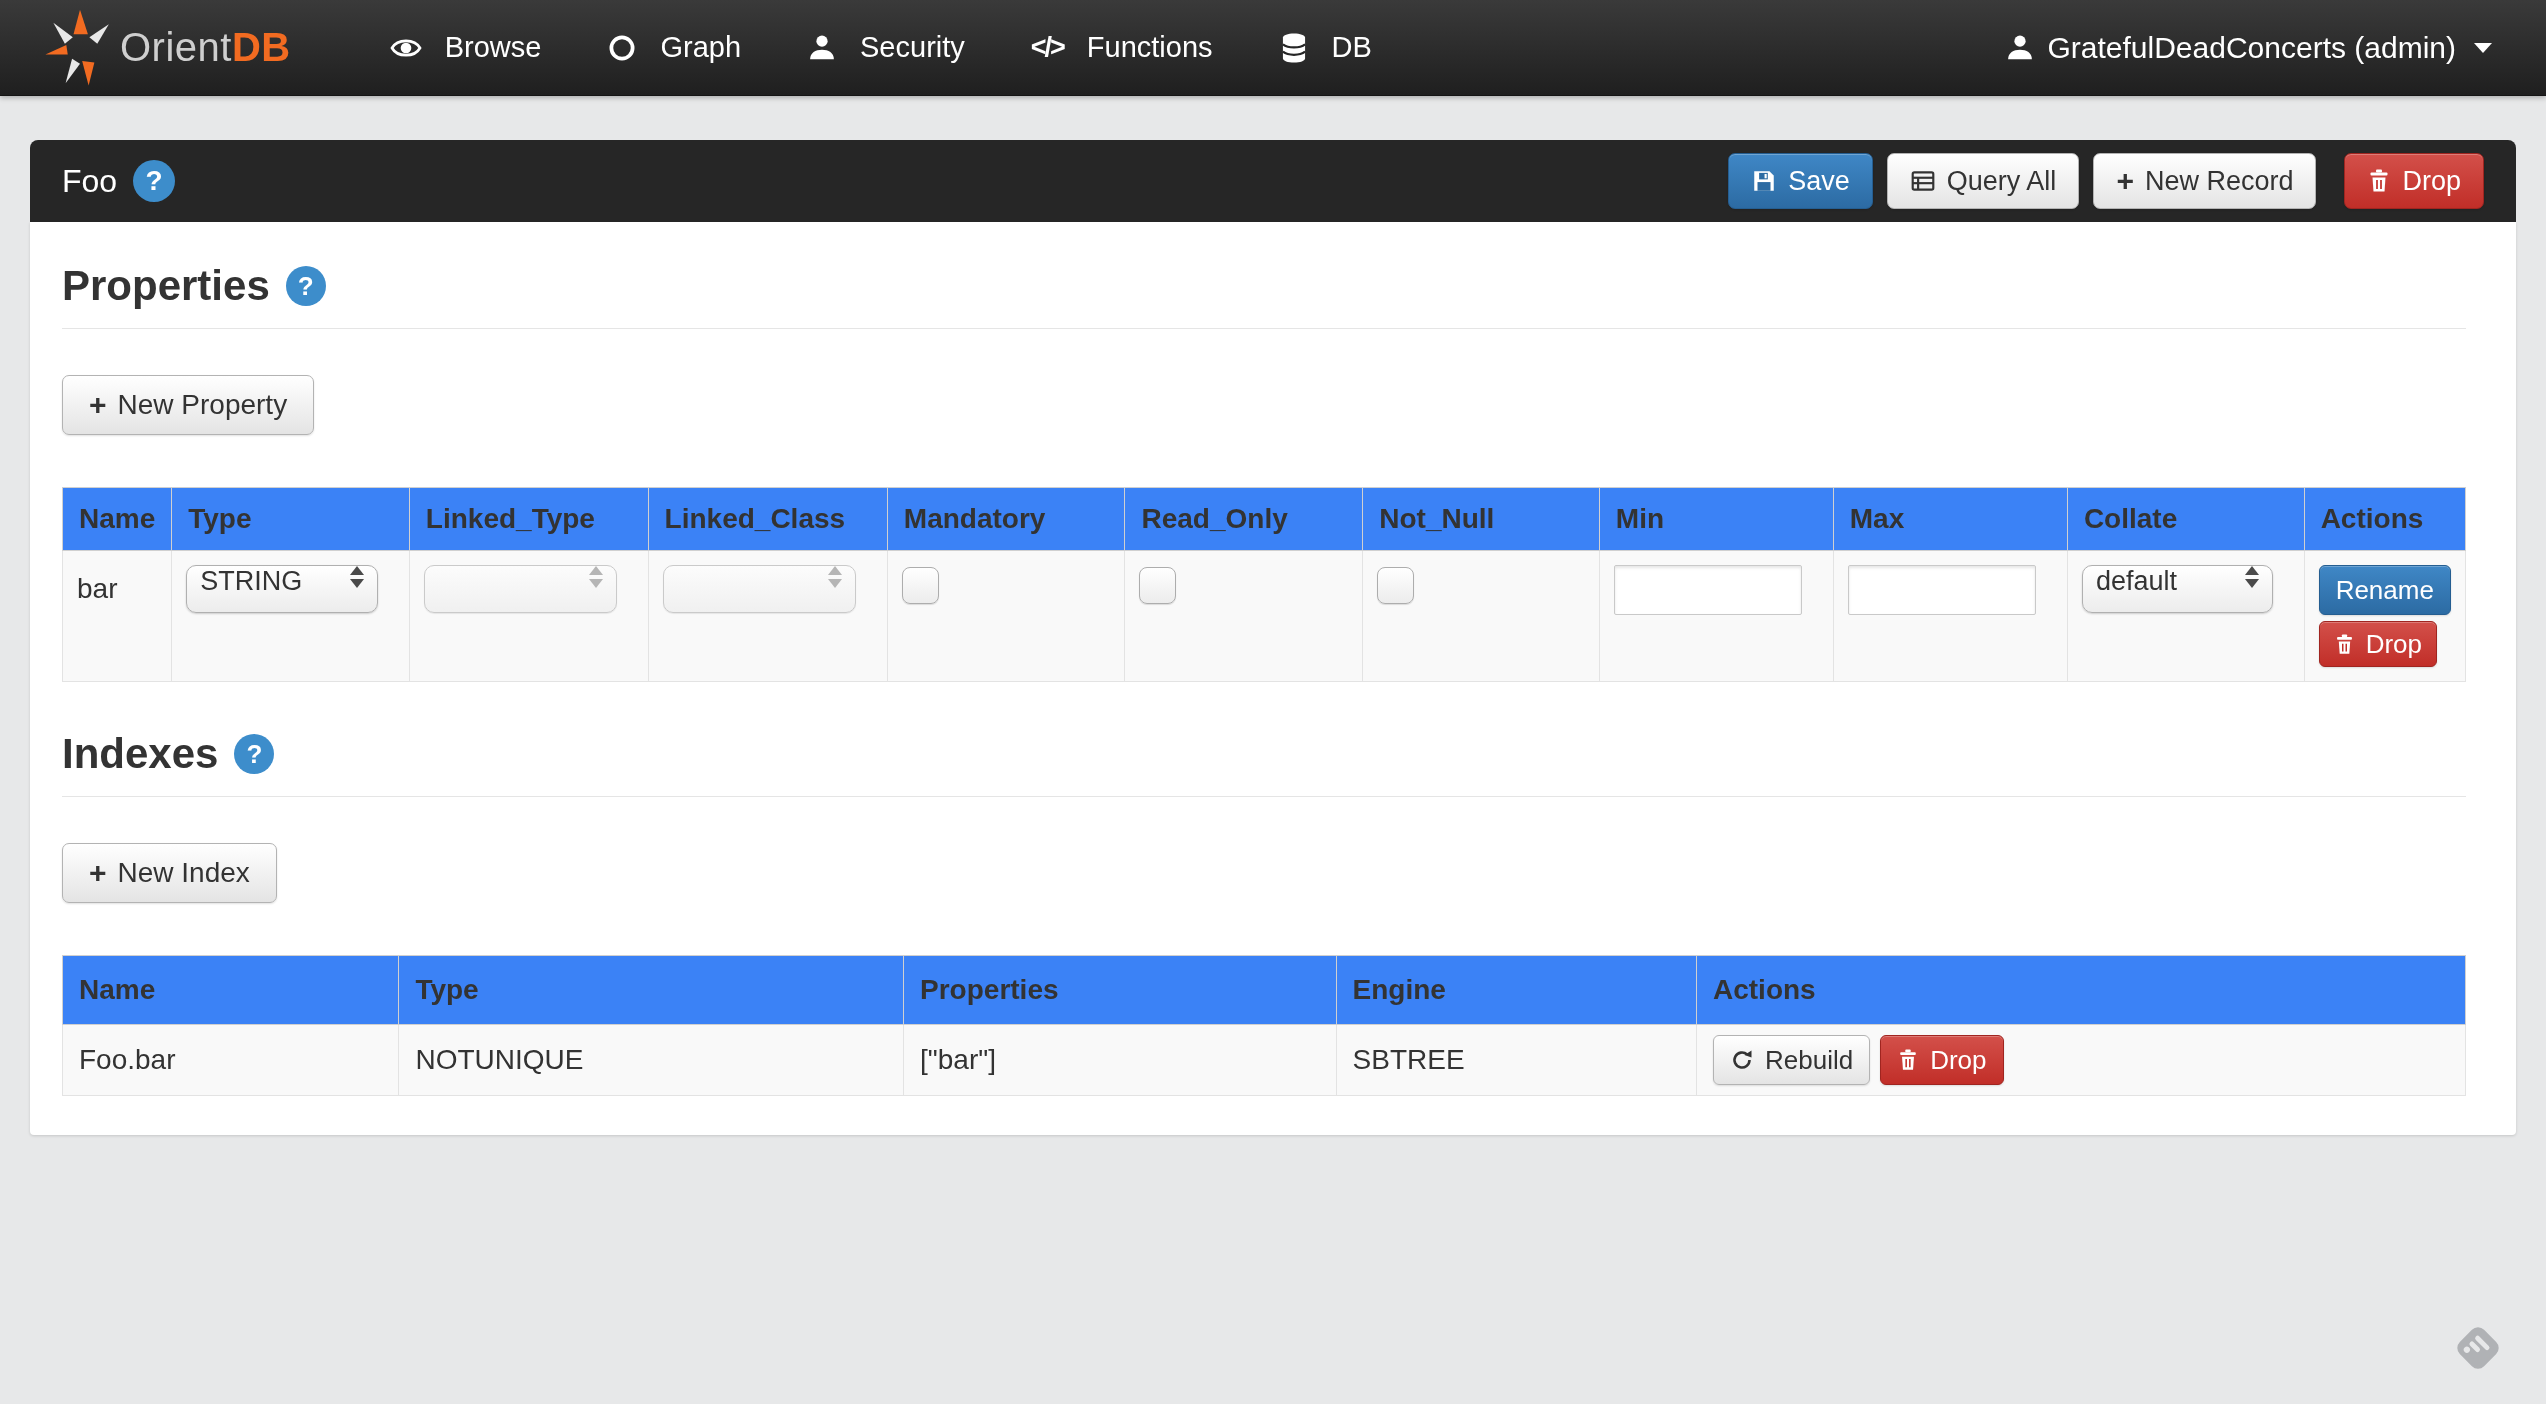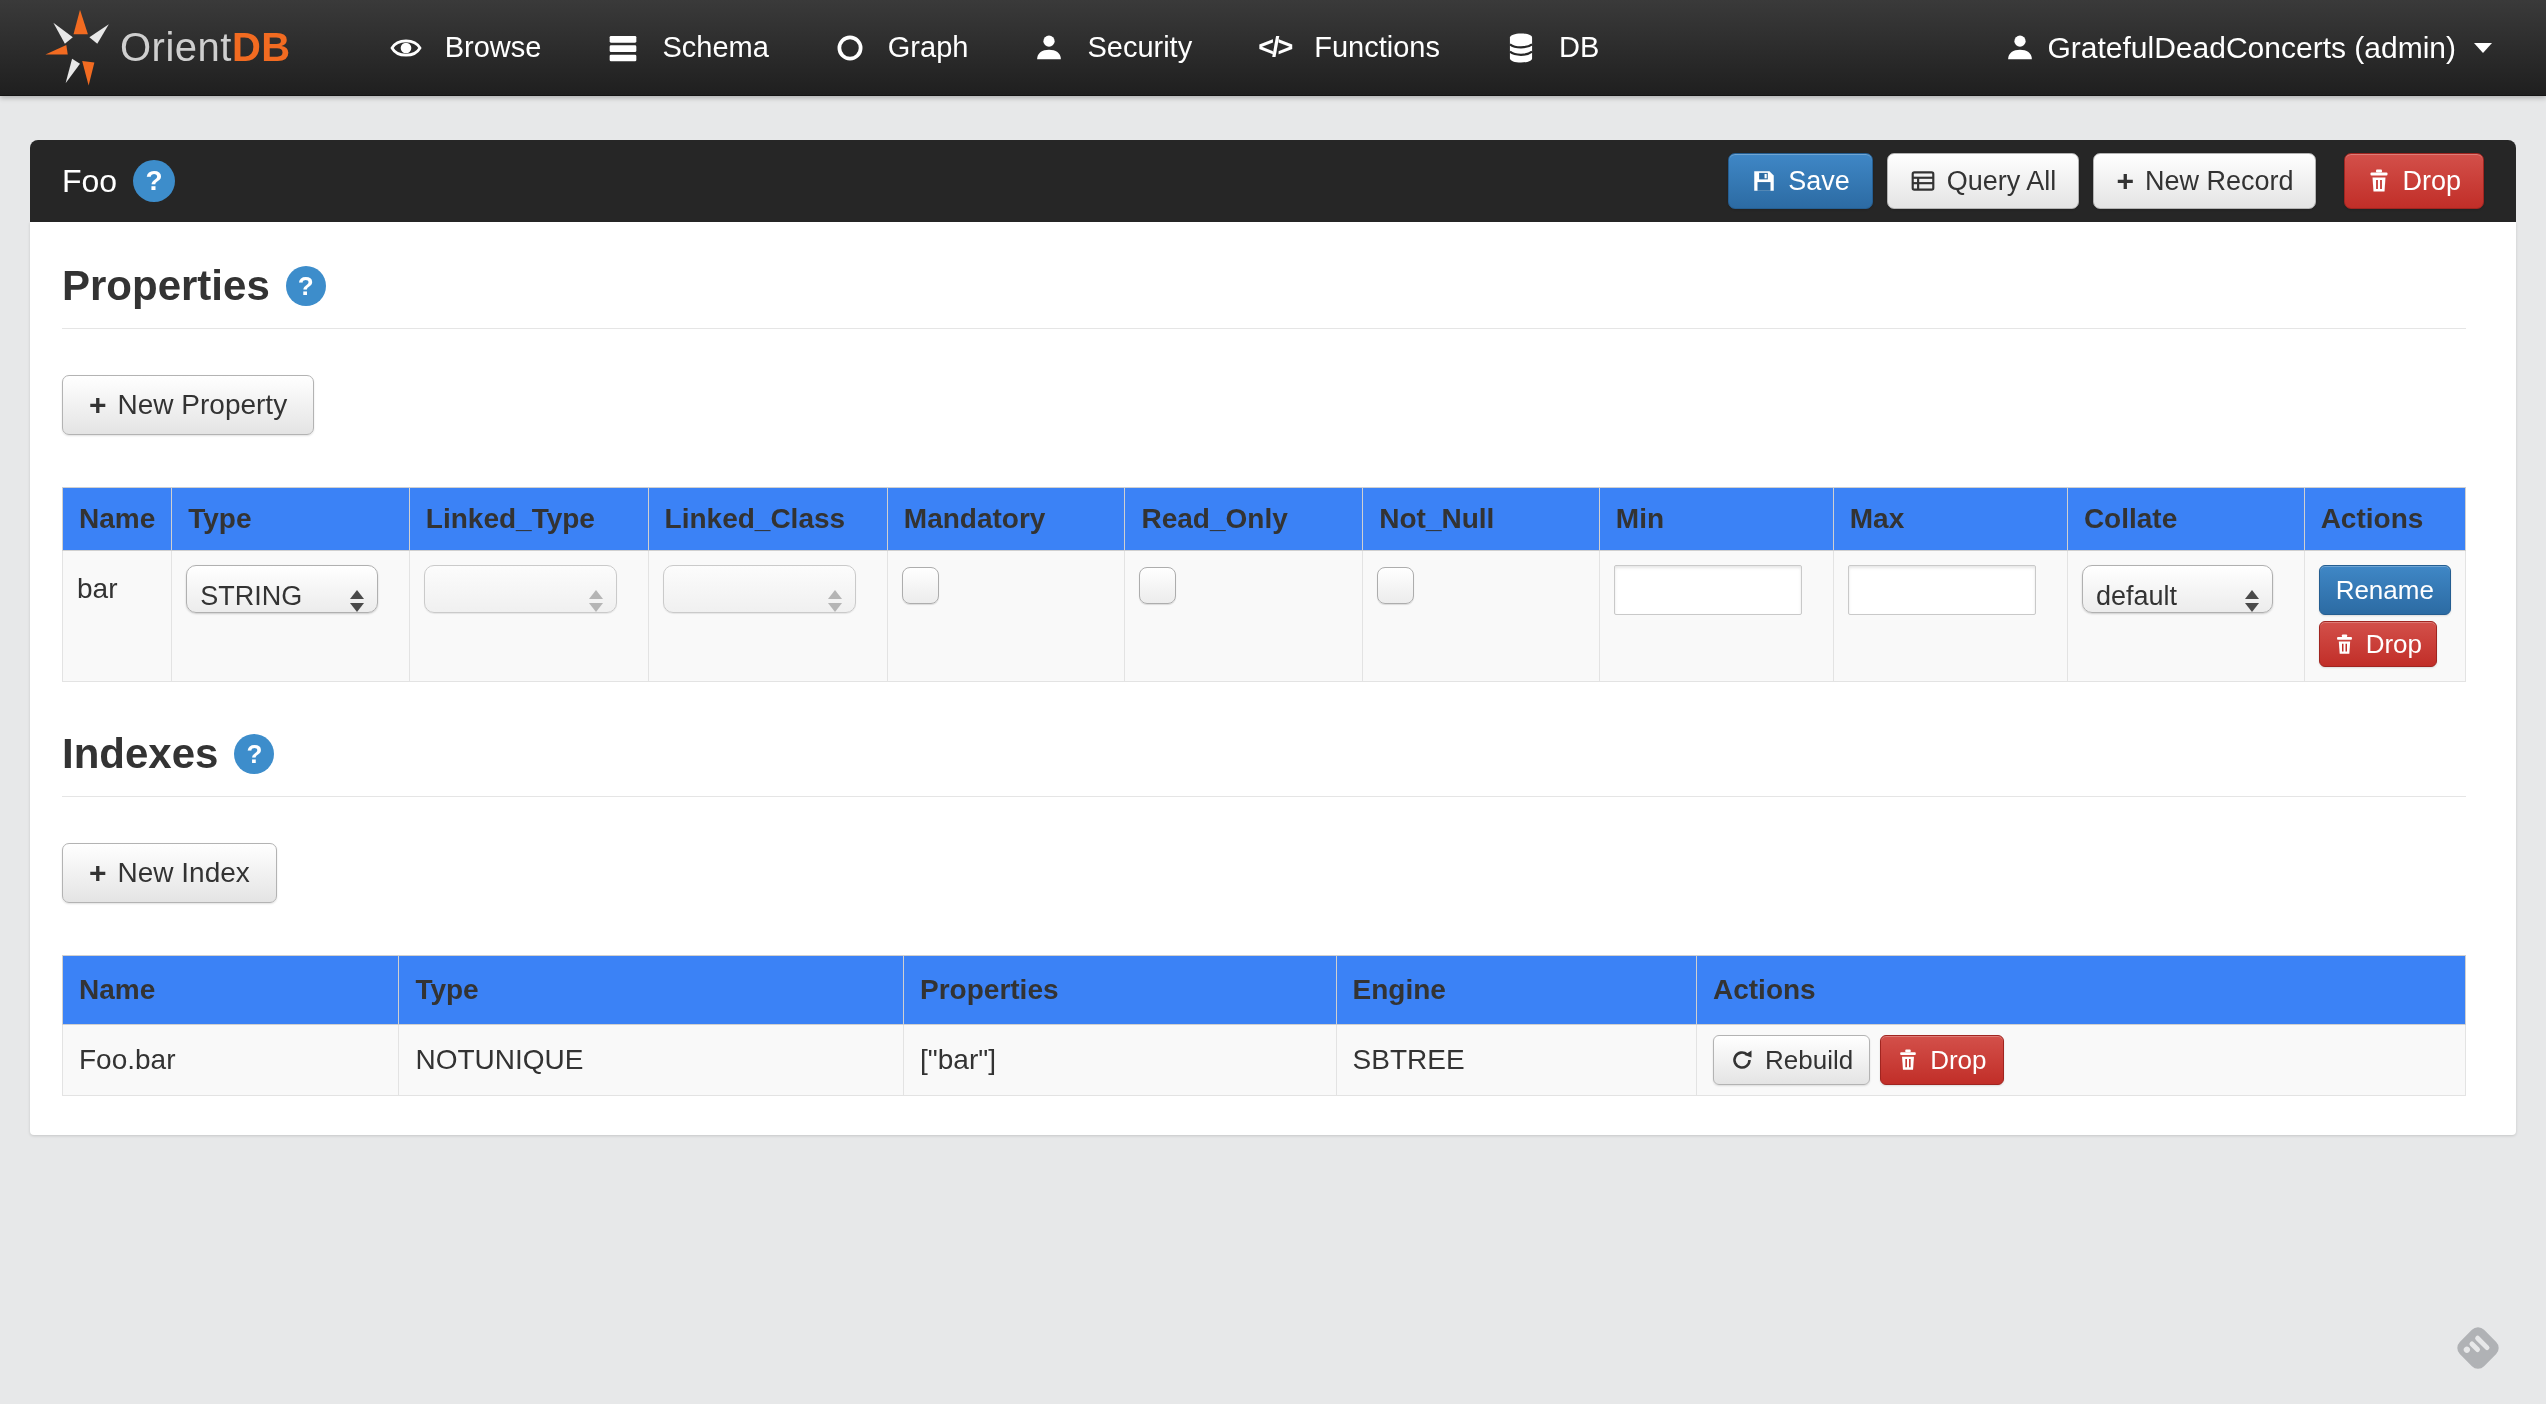--- a/index.html
+++ b/index.html
@@ -119,21 +119,21 @@
   .idx-table td { vertical-align:middle; height:68px; padding:10px 16px; }
   .idx-table thead th { padding:18px 16px; }
   .cell-text { display:inline-block; padding-top:8px; }
 
   
   .select {
     height:48px; width:92%;
     border:1px solid #b0b0b0; border-radius:10px;
     background:linear-gradient(#ffffff,#ececec);
     box-shadow:0 1px 2px rgba(0,0,0,.18);
-    display:flex; align-items:flex-end; justify-content:space-between;
+    display:flex; align-items:flex-start; justify-content:space-between;
     padding:0 13px; font-size:27px; cursor:pointer;
   }
   .select.disabled {
     background:linear-gradient(#fcfcfc,#f0f0f0);
     border-color:#cacaca; box-shadow:0 1px 1px rgba(0,0,0,.08);
     cursor:default;
   }
   .spin { display:flex; flex-direction:column; gap:4px; }
   .spin i { display:block; width:0; height:0; border-left:7px solid transparent; border-right:7px solid transparent; }
   .spin .up   { border-bottom:9px solid #4a4a4a; }
@@ -185,30 +185,20 @@
 
   <div class="nav-items">
     <div class="nav-item">
       <span class="ico">
         <svg width="32" height="32" viewBox="0 0 24 24">
             <path d="M1.5 12C5.5 4.8 18.5 4.8 22.5 12C18.5 19.2 5.5 19.2 1.5 12Z" fill="none" stroke="#fff" stroke-width="2"></path>
             <circle cx="12" cy="12" r="4" fill="#fff"></circle>
           </svg>
       </span>
       <span>Browse</span>
-    </div>
-    <div class="nav-item">
-      <span class="ico">
-        <svg width="32" height="32" viewBox="0 0 24 24">
-            <rect x="2" y="3" width="20" height="5" rx="1" fill="#fff"></rect>
-            <rect x="2" y="10" width="20" height="5" rx="1" fill="#fff"></rect>
-            <rect x="2" y="17" width="20" height="5" rx="1" fill="#fff"></rect>
-          </svg>
-      </span>
-      <span>Schema</span>
     </div>
     <div class="nav-item">
       <span class="ico">
         <svg width="30" height="30" viewBox="0 0 24 24">
             <circle cx="12" cy="12" r="8.5" fill="none" stroke="#fff" stroke-width="3"></circle>
           </svg>
       </span>
       <span>Graph</span>
     </div>
     <div class="nav-item">

